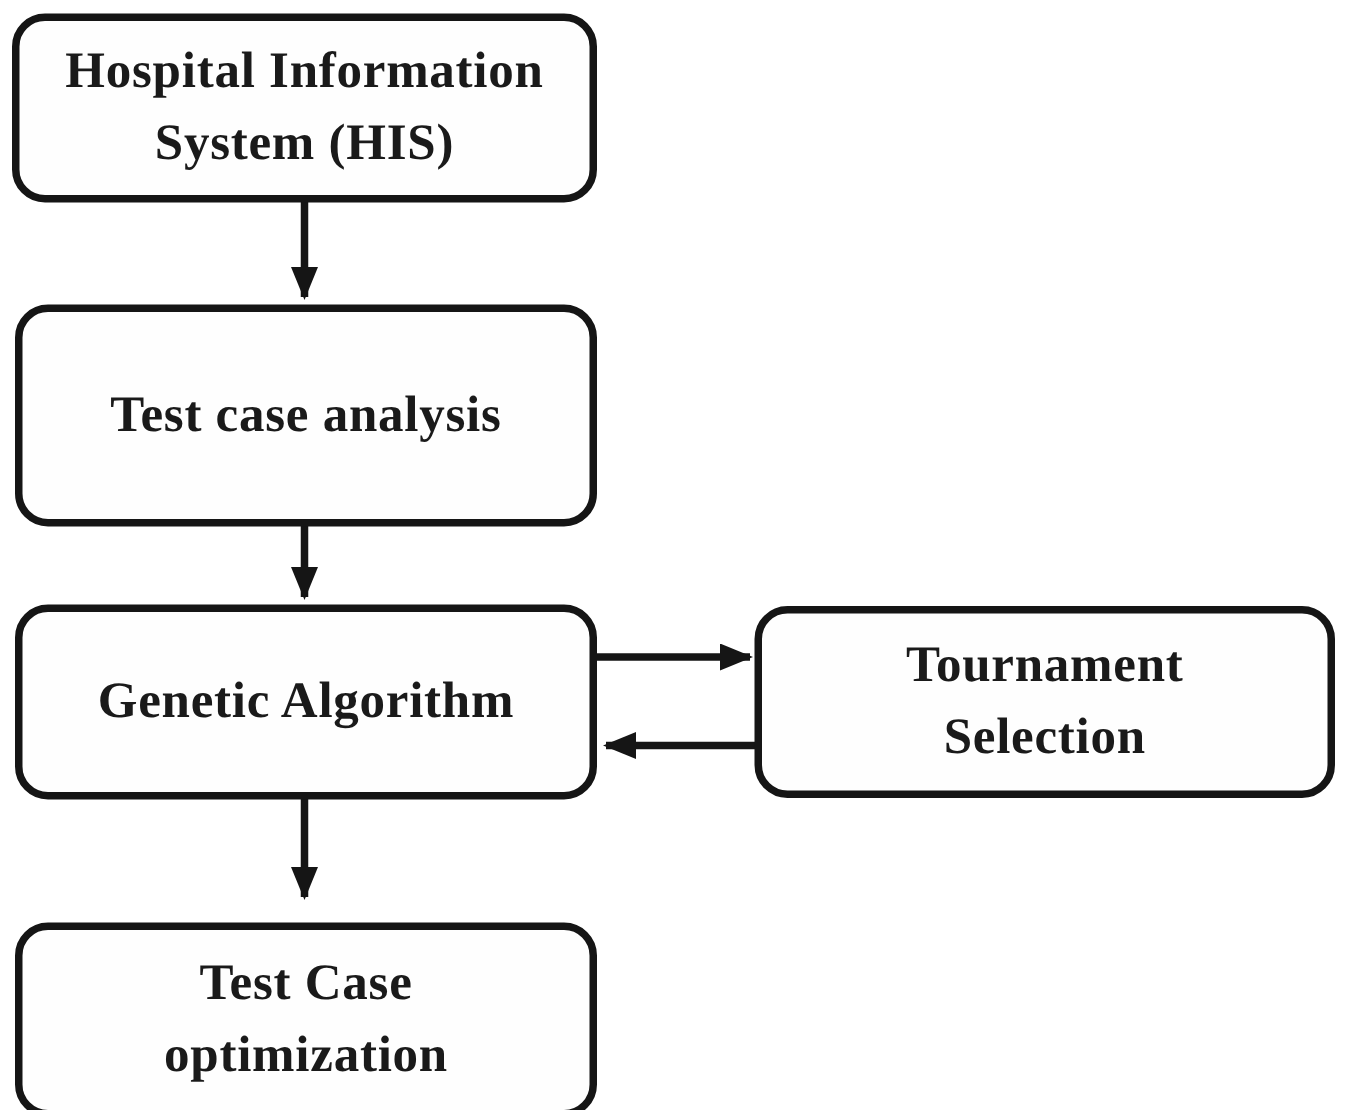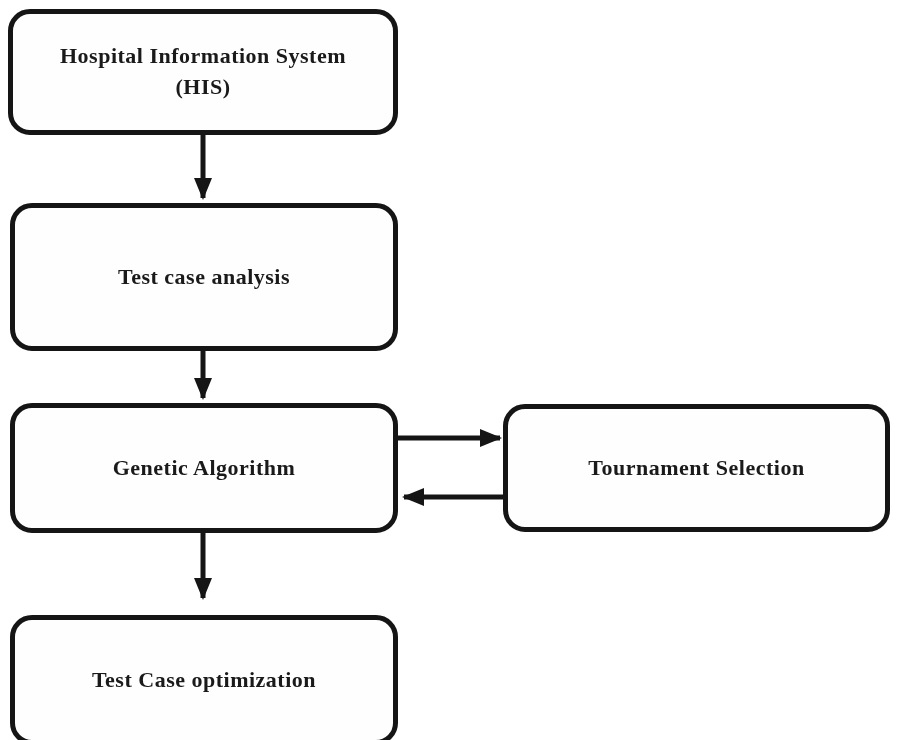--- a/index.html
+++ b/index.html
@@ -19,21 +19,21 @@
     position: absolute;
     box-sizing: border-box;
     background: #fefefe;
     border: 5px solid #151515;
     border-radius: 22px;
     display: flex;
     align-items: center;
     justify-content: center;
     text-align: center;
     font-weight: bold;
-    font-size: 22px;
+    font-size: 34px;
     line-height: 1.4;
     color: #1a1a1a;
     padding: 0 28px;
     letter-spacing: 0.5px;
   }
   #node-his                    { left: 8px;   top: 9px;   width: 390px; height: 126px; }
   #node-test-case-analysis     { left: 10px;  top: 203px; width: 388px; height: 148px; }
   #node-genetic-algorithm      { left: 10px;  top: 403px; width: 388px; height: 130px; }
   #node-tournament-selection   { left: 503px; top: 404px; width: 387px; height: 128px; }
   #node-test-case-optimization { left: 10px;  top: 603px; width: 388px; height: 130px; margin-top: 12px; }

